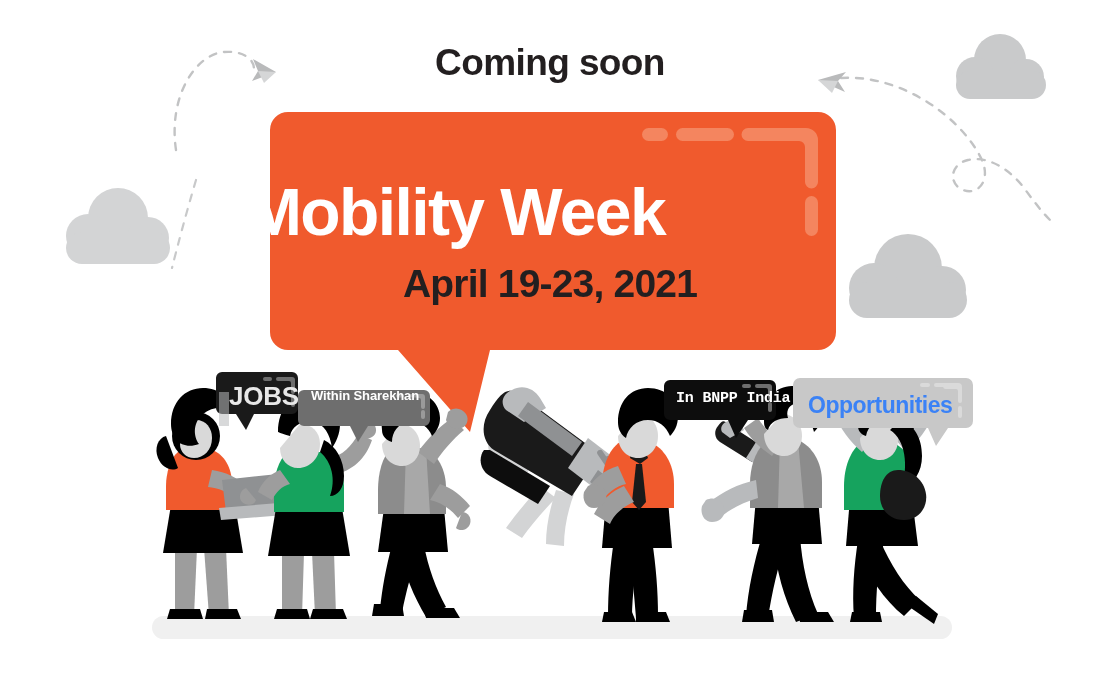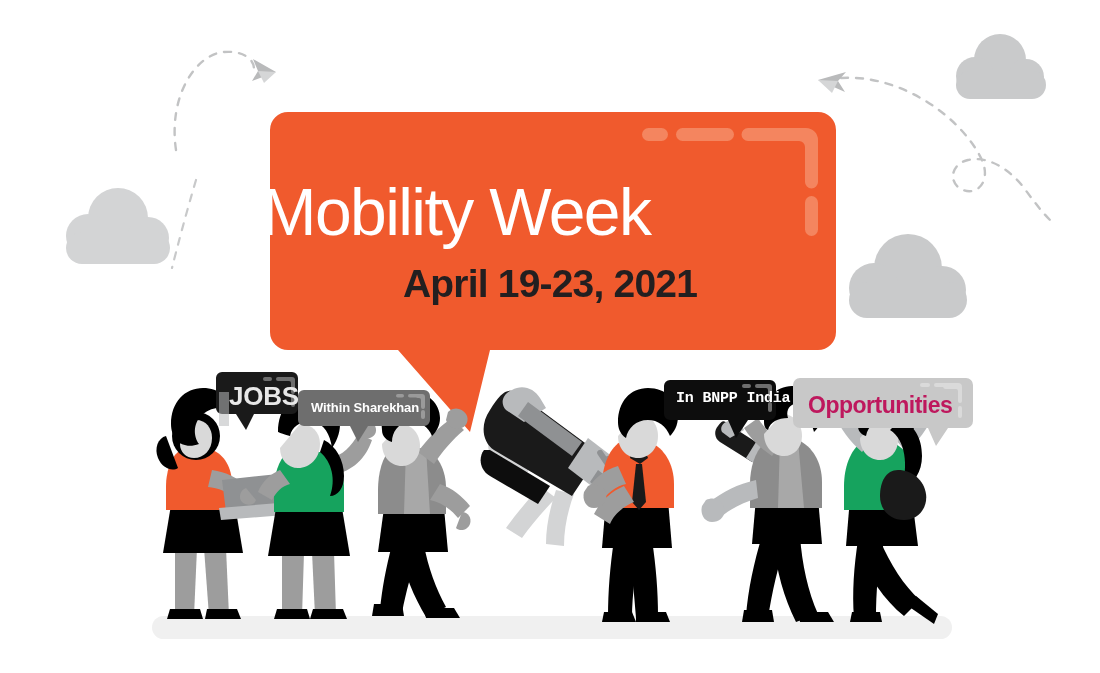--- a/index.html
+++ b/index.html
@@ -33,21 +33,21 @@
     text-align: center;
     font-size: 37px;
     font-weight: bold;
     letter-spacing: -0.6px;
     color: #231f20;
   }
   #mobility-week {
     left: 0; width: 912px; top: 174px;
     text-align: center;
     font-size: 66px;
-    font-weight: normal;
+    font-weight: bold;
     letter-spacing: -1.6px;
     color: #ffffff;
   }
   #event-dates {
     left: 0; width: 1100px; top: 262px;
     text-align: center;
     font-size: 39px;
     font-weight: bold;
     letter-spacing: -0.8px;
     color: #231f20;
@@ -58,37 +58,37 @@
     white-space: nowrap;
     font-weight: bold;
   }
   #placard-jobs-text {
     left: 229px; top: 381px;
     font-size: 26px;
     letter-spacing: -0.2px;
     color: #e8e8e8;
   }
   #placard-within-text {
-    left: 311px; top: 400px;
+    left: 311px; top: 388px;
     font-size: 13px;
     letter-spacing: -0.1px;
     color: #ffffff;
   }
   #placard-bnpp-text {
     left: 676px; top: 390px;
     font-size: 15px;
     letter-spacing: -0.2px;
     color: #ffffff;
     font-family: Liberation Mono, monospace;
   }
   #placard-opportunities-text {
     left: 808px; top: 392px;
     font-size: 23px;
     letter-spacing: -0.5px;
-    color: #be185d;
+    color: #3b82f6;
   }
 </style>
 </head>
 <body>
 
 <div id="poster">
 
   <svg class="layer" viewBox="0 0 1100 673">
 
     <g fill="#d3d4d5">
@@ -352,20 +352,21 @@
       <path d="M800 378 h166 a7 7 0 0 1 7 7 v36 a7 7 0 0 1 -7 7 h-18 l-12 18 l-8 -18 h-128 a7 7 0 0 1 -7 -7 v-36 a7 7 0 0 1 7 -7 z" fill="#c8c8c8"></path>
       <g fill="#dadada">
         <rect x="920" y="383" width="10" height="4" rx="2"></rect>
         <rect x="934" y="383" width="16" height="4" rx="2"></rect>
         <path d="M946 383 h12 a4 4 0 0 1 4 4 v14 a2 2 0 0 1 -4 0 v-10 a2 2 0 0 0 -2 -2 h-10 a2 2 0 0 1 0 -6 z"></path>
         <rect x="958" y="406" width="4" height="12" rx="2"></rect>
       </g>
     </g>
   </svg>
 
+  <div class="txt" id="coming-soon">Coming soon</div>
 
   <div class="txt" id="mobility-week">Mobility Week</div>
 
   <div class="txt" id="event-dates">April 19-23, 2021</div>
 
   <div class="placard-txt" id="placard-jobs-text">JOBS</div>
 
   <div class="placard-txt" id="placard-within-text">Within Sharekhan</div>
 
   <div class="placard-txt" id="placard-bnpp-text">In BNPP India</div>

